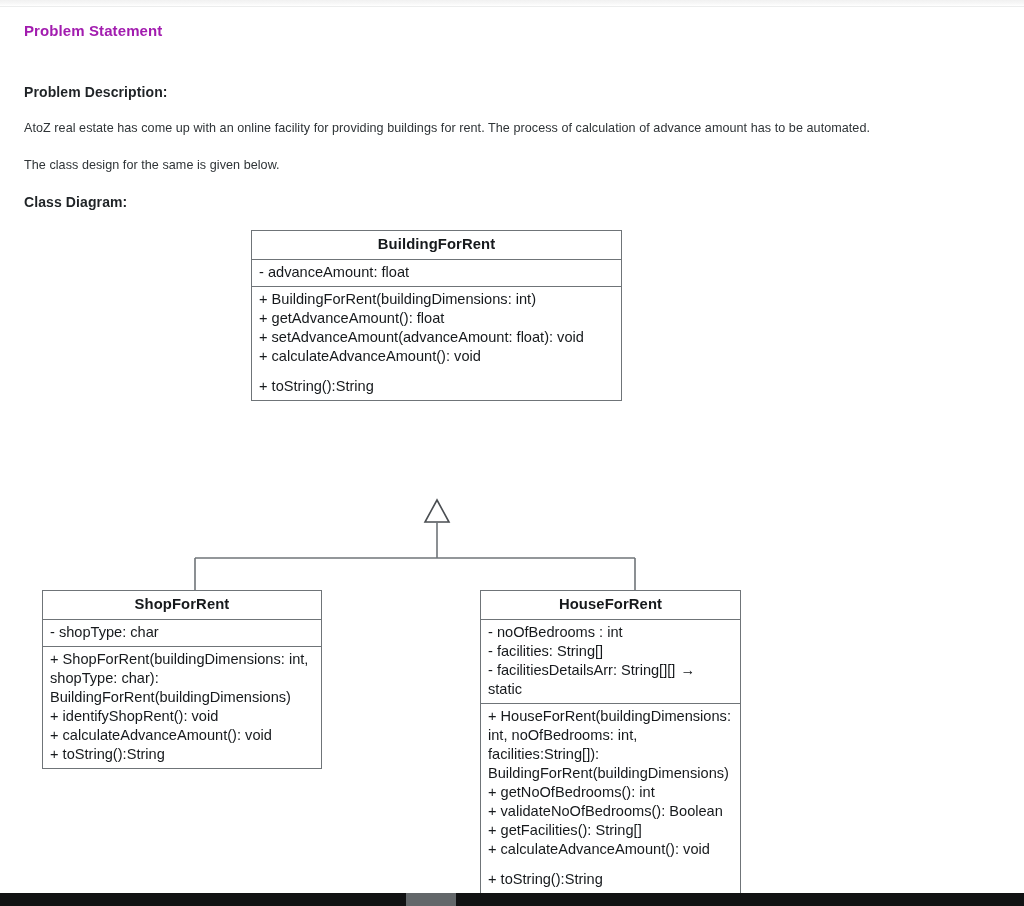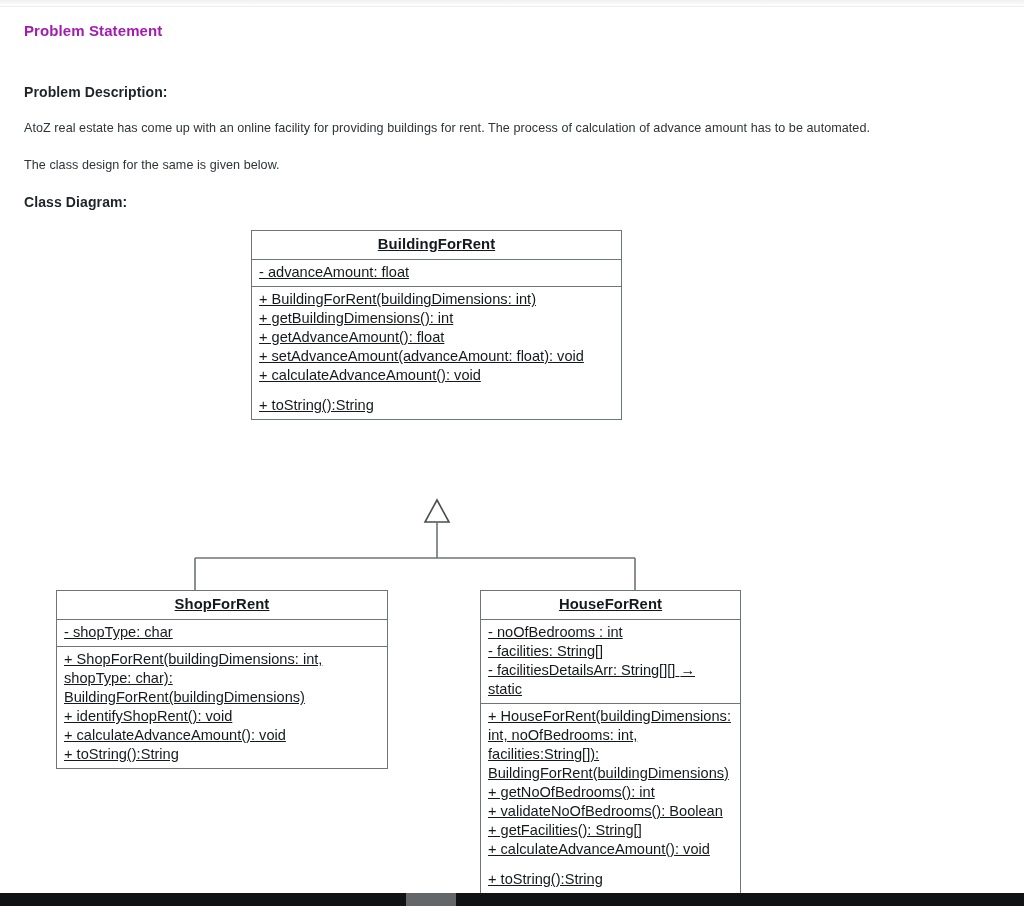--- a/index.html
+++ b/index.html
@@ -67,21 +67,20 @@
   }
 
   .umlbox {
     position: absolute;
     box-sizing: border-box;
     border: 1.6px solid #6f7478;
     background: #ffffff;
     font-size: 14.6px;
     color: #16191c;
     line-height: 1.30;
-    text-decoration: underline;
   }
   .umlbox .title {
     text-align: center;
     font-weight: bold;
     padding: 4px 6px 5px 6px;
     border-bottom: 1.6px solid #6f7478;
     font-size: 14.8px;
     letter-spacing: .1px;
   }
   .umlbox .section {
@@ -96,21 +95,21 @@
   .umlbox .row.gap {
     margin-top: 11px;
   }
   .arrow-glyph {
     font-weight: bold;
     padding: 0 1px;
   }
 
   
   #box-building { left: 251px; top: 230px;  width: 371px; }
-  #box-shop     { left: 56px;  top: 590px;  width: 332px; }
+  #box-shop     { left: 42px;  top: 590px;  width: 280px; }
   #box-house    { left: 480px; top: 590px;  width: 261px; }
 
   
   .scrollbar-track {
     position: absolute;
     left: 0; top: 893px;
     width: 1024px; height: 13px;
     background: #111213;
   }
   .scrollbar-thumb {
@@ -148,21 +147,20 @@
   <line x1="635" y1="558" x2="635" y2="590" stroke="#6f7478" stroke-width="1.6"></line>
 </svg>
 
 <div class="umlbox" id="box-building">
   <div class="title">BuildingForRent</div>
   <div class="section">
     <div class="row">- advanceAmount: float</div>
   </div>
   <div class="section">
     <div class="row">+ BuildingForRent(buildingDimensions: int)</div>
-    <div class="row">+ getBuildingDimensions(): int</div>
     <div class="row">+ getAdvanceAmount(): float</div>
     <div class="row">+ setAdvanceAmount(advanceAmount: float): void</div>
     <div class="row">+ calculateAdvanceAmount(): void</div>
     <div class="row gap">+ toString():String</div>
   </div>
 </div>
 
 <div class="umlbox" id="box-shop">
   <div class="title">ShopForRent</div>
   <div class="section">

